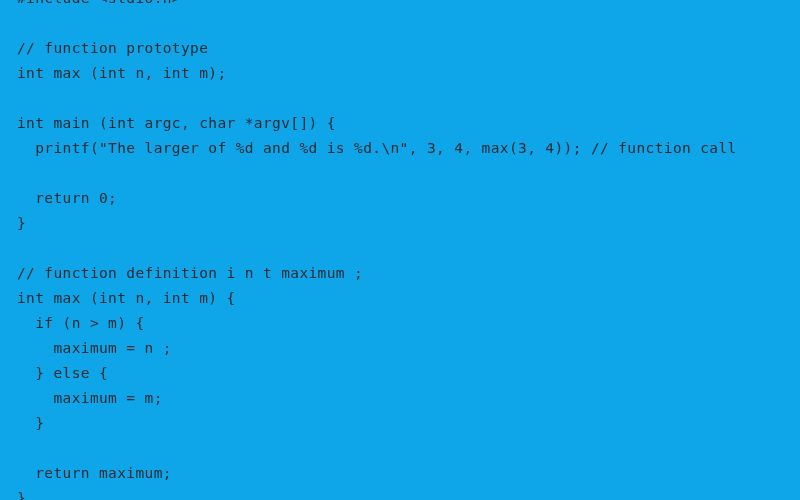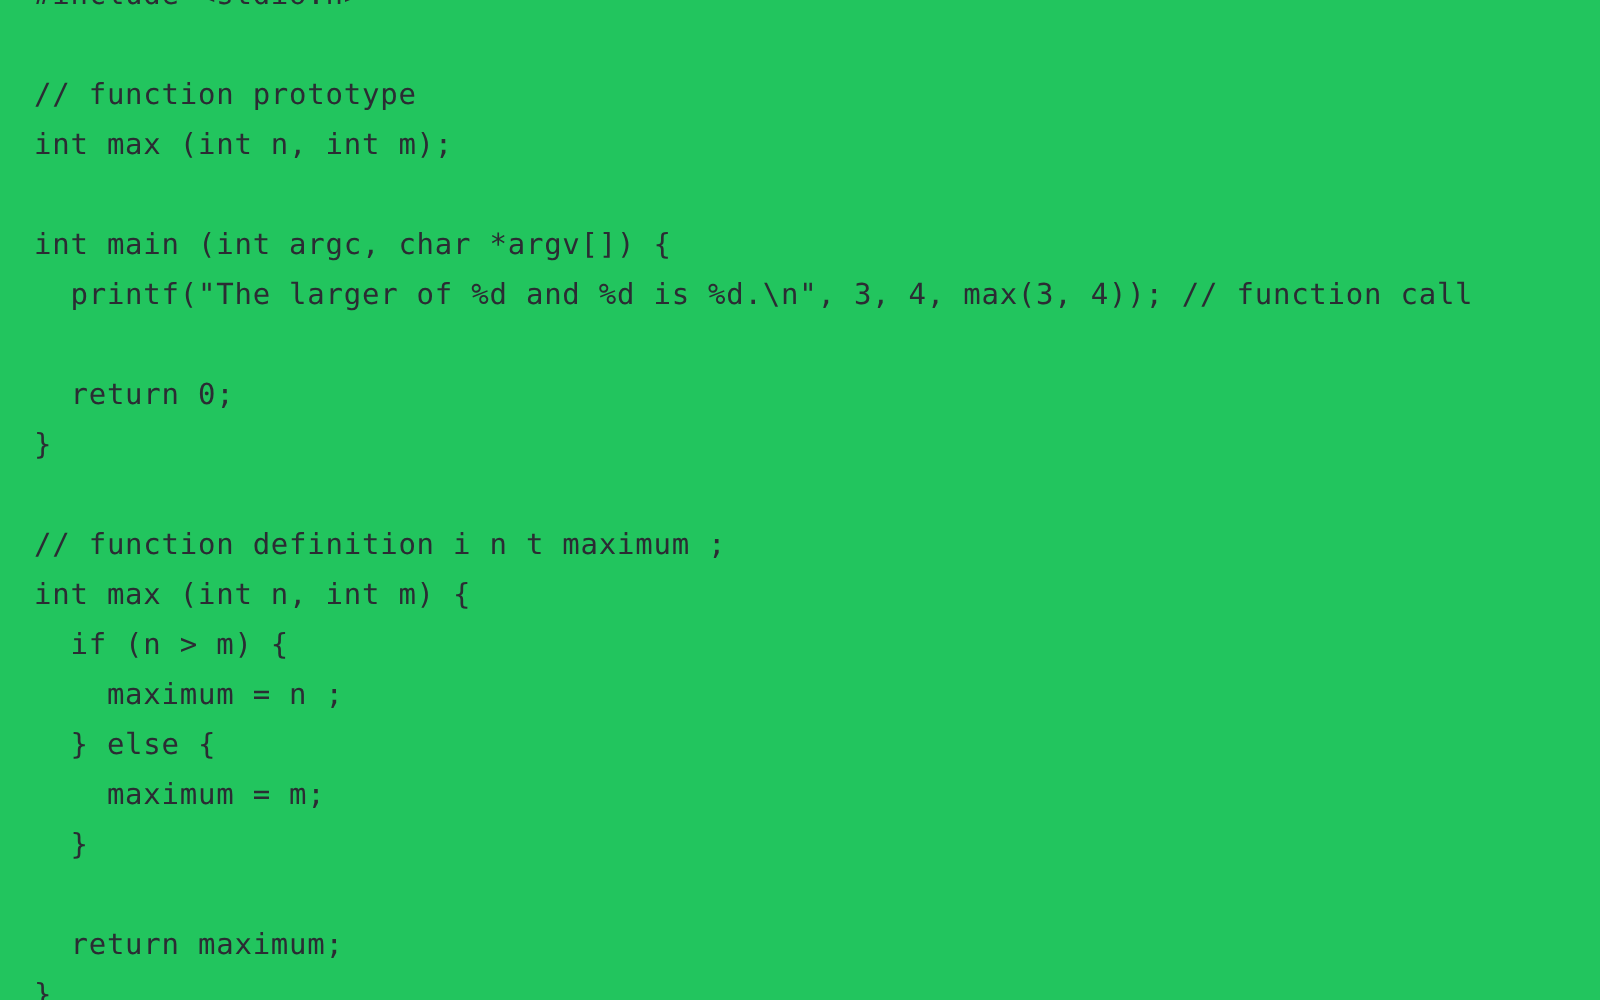--- a/index.html
+++ b/index.html
@@ -4,21 +4,21 @@
 <style>
   html, body {
     margin: 0;
     padding: 0;
     background: #f7f8fa;
   }
   #screen {
     position: relative;
     width: 800px;
     height: 500px;
-    background: #22c55e;
+    background: #0ea5e9;
     overflow: hidden;
   }
   
   #code-viewport {
     position: absolute;
     left: 0;
     top: 0;
     width: 800px;
     height: 500px;
     overflow: hidden;

